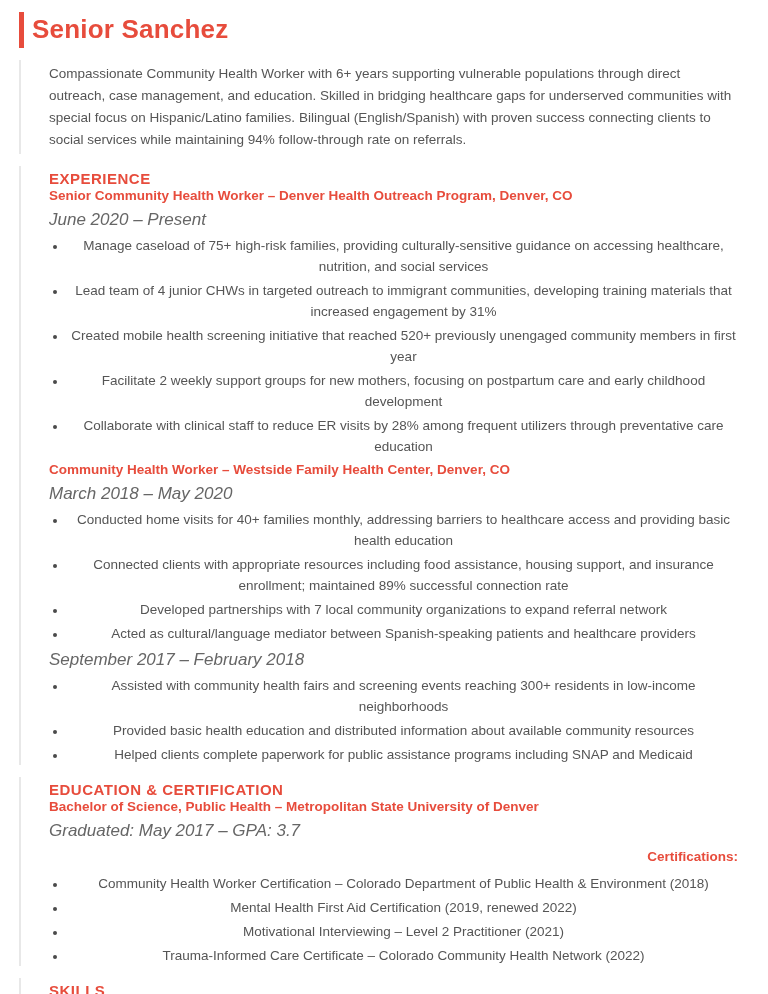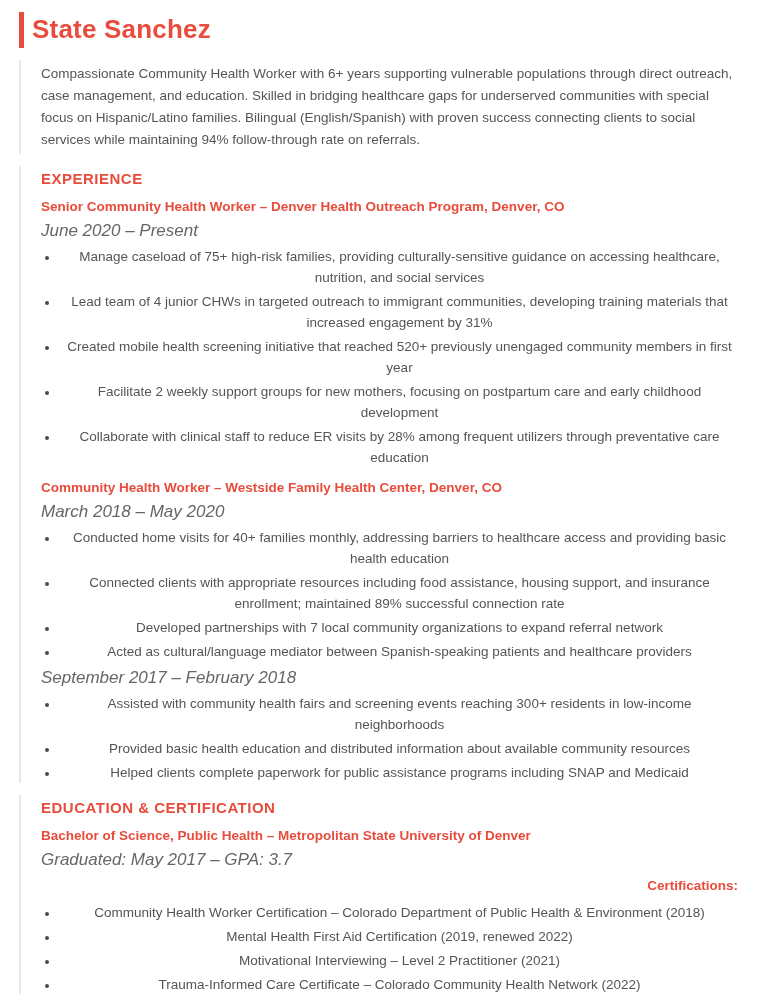--- a/index.html
+++ b/index.html
@@ -28,41 +28,40 @@
   .contact {
     font-size: 11.5px;
     line-height: 13px;
     margin-top: 6px;
     color: var(--text, #555555);
   }
 
   
   .block {
     border-left: 2px solid var(--border, #E8E8E8);
-    padding-left: 20px;
+    padding-left: 28px;
     margin-bottom: 12px;
   }
   .summary-text {
     font-size: 13.5px;
     line-height: 22px;
     padding: 3px 0;
     color: var(--text, #555555);
   }
   .section-heading {
     font-size: 15px;
     line-height: 17px;
     padding-top: 4px;
     font-weight: bold;
     letter-spacing: 0.5px;
     color: var(--accent, #E74C3C);
   }
   .job-title {
     font-size: 13.5px;
     line-height: 17px;
-    margin-top: 11px;
     font-weight: bold;
     color: var(--accent, #E74C3C);
   }
   .dates {
     font-size: 17px;
     line-height: 15px;
     margin-top: 8px;
     font-style: italic;
     color: var(--muted, #666666);
   }
@@ -88,21 +87,21 @@
     color: var(--accent, #E74C3C);
     text-align: right;
   }
 </style>
 </head>
 <body>
 
 <div class="page">
 
   <header class="header">
-    <h1 class="name">State Sanchez</h1>
+    <h1 class="name">Senior Sanchez</h1>
   </header>
 
   <section class="block">
     <p class="summary-text">Compassionate Community Health Worker with 6+ years supporting vulnerable populations through direct outreach, case management, and education. Skilled in bridging healthcare gaps for underserved communities with special focus on Hispanic/Latino families. Bilingual (English/Spanish) with proven success connecting clients to social services while maintaining 94% follow-through rate on referrals.</p>
   </section>
 
   <section class="block">
     <h2 class="section-heading">EXPERIENCE</h2>
 
     <div class="job">

